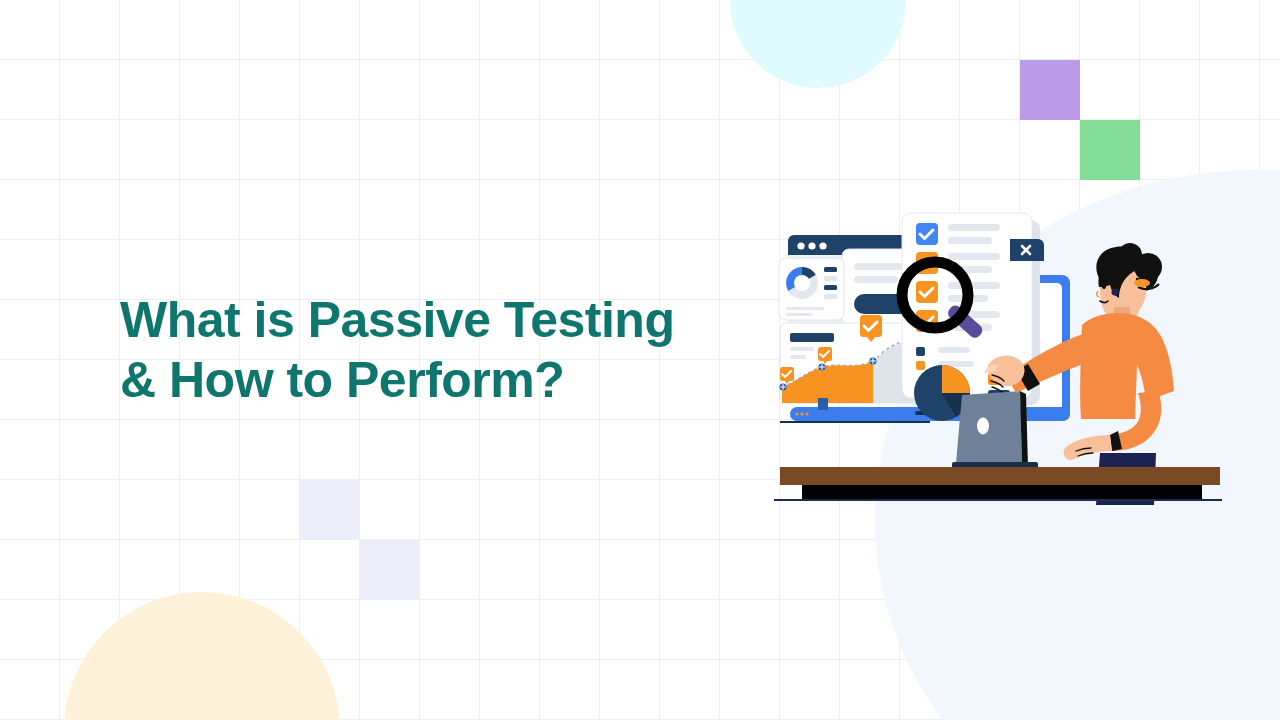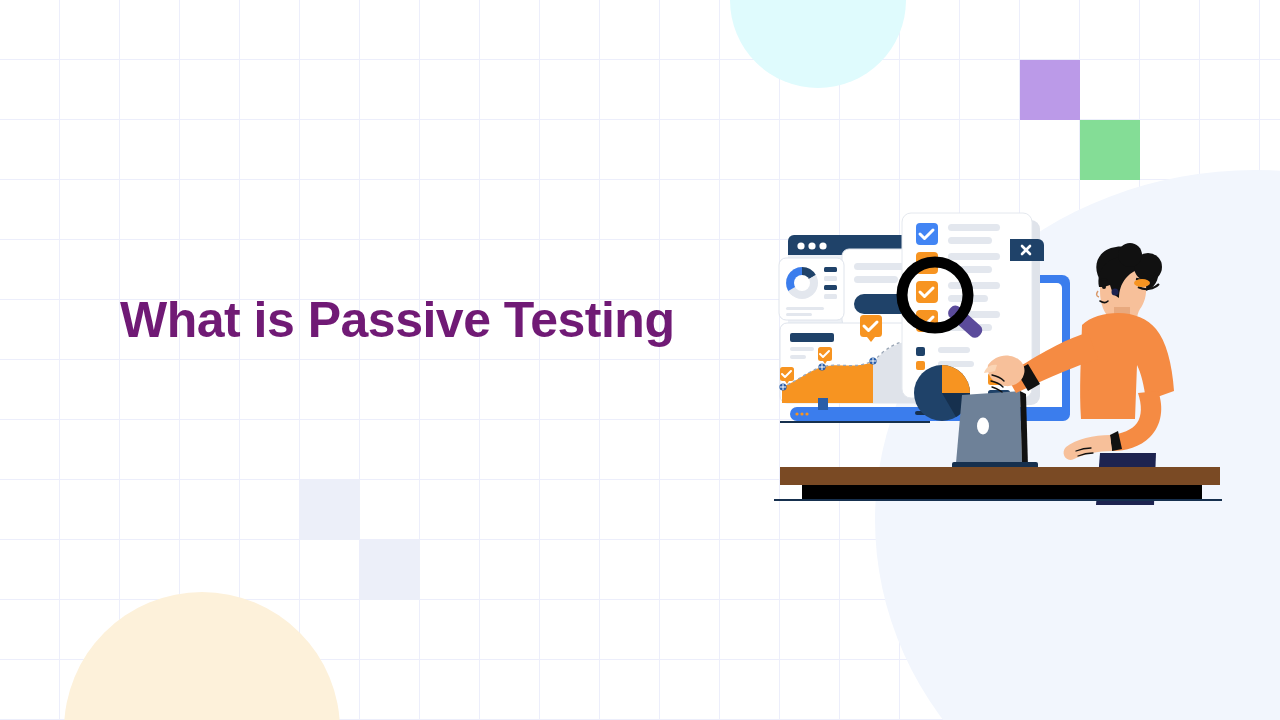--- a/index.html
+++ b/index.html
@@ -39,21 +39,21 @@
   .sq { position:absolute; z-index:3; }
   .sq-purple { left:1020px; top:60px;  width:60px; height:60px; background:#bb9ae8; }
   .sq-green  { left:1080px; top:120px; width:60px; height:60px; background:#84dd96; }
   .sq-lav-1  { left:300px;  top:480px; width:60px; height:60px; background:#eceff9; }
   .sq-lav-2  { left:360px;  top:540px; width:60px; height:60px; background:#eceff9; }
 
   
   .heading {
     position:absolute; left:120px; top:290px; z-index:10;
     font-size:50px; line-height:60px; font-weight:bold;
-    color:#701a75; letter-spacing:-0.5px; max-width:620px;
+    color:#0f766e; letter-spacing:-0.5px; max-width:620px;
   }
   .heading .line { display:block; white-space:nowrap; }
 
   
   .illu { position:absolute; left:770px; top:195px; width:460px; height:310px; z-index:9; }
   .illu svg { display:block; }
 </style>
 </head>
 <body>
 
@@ -63,20 +63,21 @@
   <div class="grid"></div>
   <div class="blob blob-cyan"></div>
   <div class="blob blob-cream"></div>
   <div class="sq sq-purple"></div>
   <div class="sq sq-green"></div>
   <div class="sq sq-lav-1"></div>
   <div class="sq sq-lav-2"></div>
 
   <h1 class="heading">
     <span class="line">What is Passive Testing</span>
+    <span class="line">&amp; How to Perform?</span>
   </h1>
 
   <div class="illu">
     <svg width="460" height="310" viewBox="0 0 460 310" xmlns="http://www.w3.org/2000/svg">
 
       <g>
         <rect x="190" y="80" width="110" height="145" rx="8" fill="#3b7ded"></rect>
         <rect x="198" y="88" width="94" height="129" rx="5" fill="#ffffff"></rect>
         <rect x="20" y="212" width="280" height="14" rx="7" fill="#3b7ded"></rect>
         <circle cx="27" cy="219" r="1.6" fill="#f79421"></circle>

